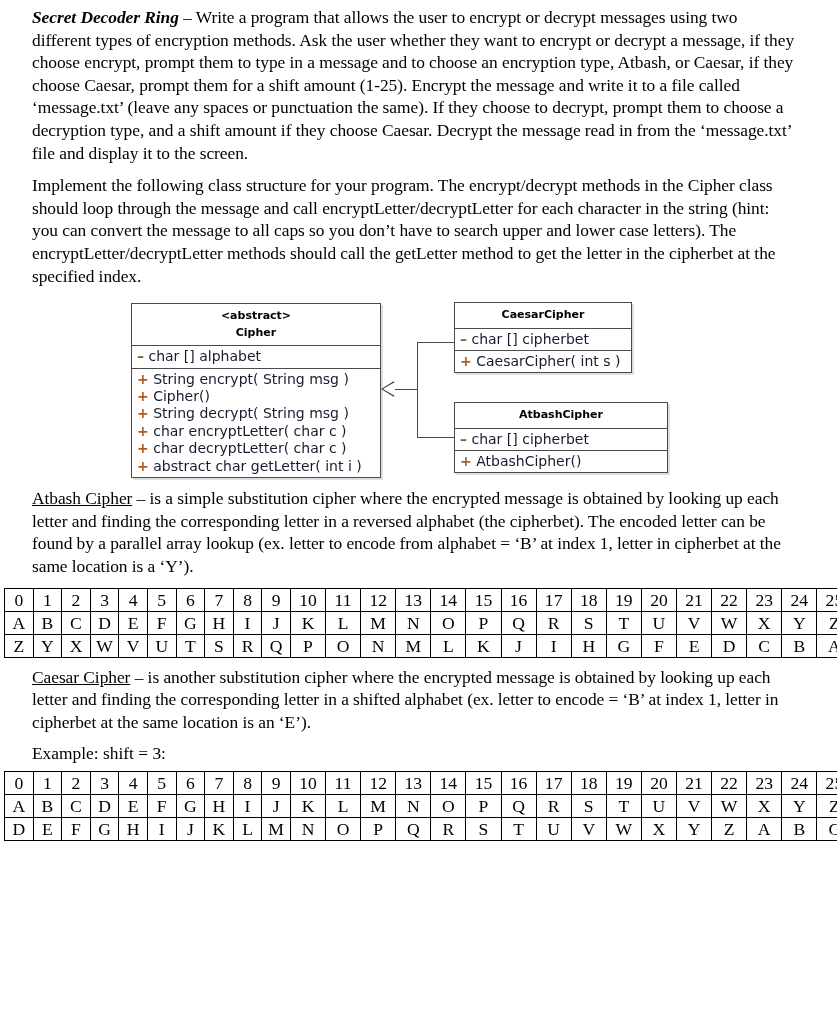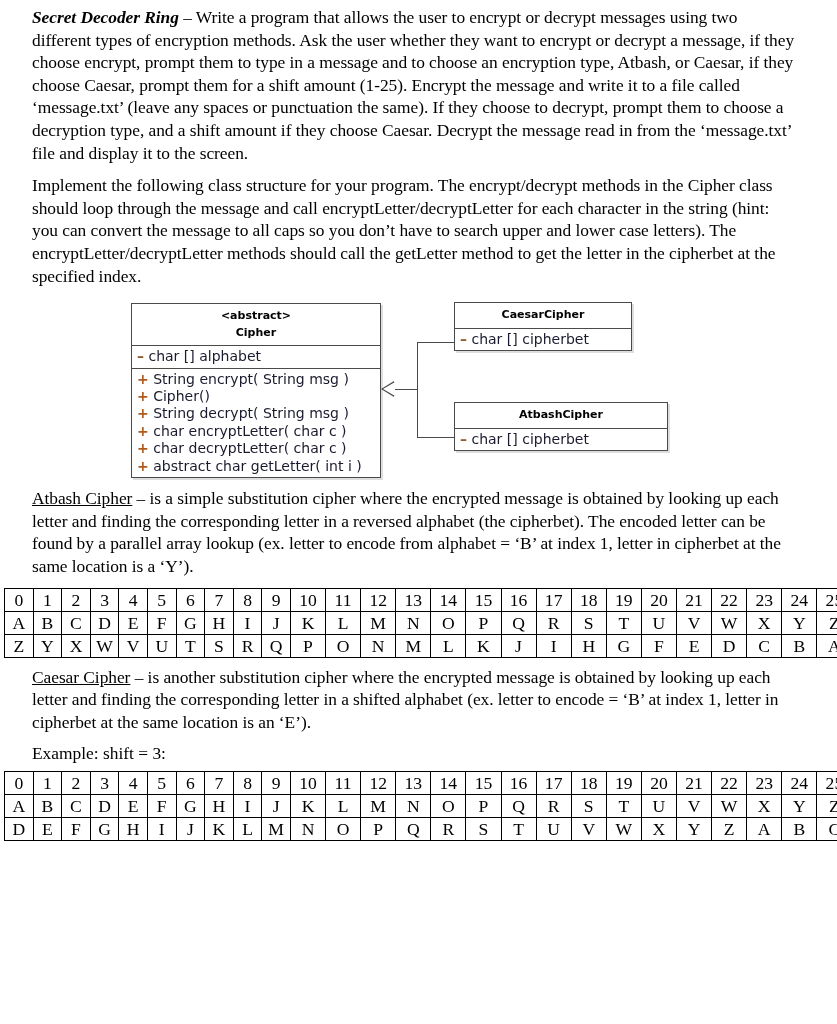--- a/index.html
+++ b/index.html
@@ -174,26 +174,32 @@
         <div class="uml-row"><span class="vis plus">+</span> <span class="mname">char decryptLetter( char c )</span></div>
         <div class="uml-row"><span class="vis plus">+</span> <span class="mname">abstract char getLetter( int i )</span></div>
       </div>
     </div>
 
     <div class="uml-box" id="caesar-box">
       <div class="uml-title">CaesarCipher</div>
       <div class="uml-section">
         <div class="uml-row"><span class="vis minus">–</span> <span class="mname">char [] cipherbet</span></div>
       </div>
+      <div class="uml-section">
+        <div class="uml-row"><span class="vis plus">+</span> <span class="mname">CaesarCipher( int s )</span></div>
+      </div>
     </div>
 
     <div class="uml-box" id="atbash-box">
       <div class="uml-title">AtbashCipher</div>
       <div class="uml-section">
         <div class="uml-row"><span class="vis minus">–</span> <span class="mname">char [] cipherbet</span></div>
+      </div>
+      <div class="uml-section">
+        <div class="uml-row"><span class="vis plus">+</span> <span class="mname">AtbashCipher()</span></div>
       </div>
     </div>
 
   </div>
 
   <p class="para"><span class="uline">Atbash Cipher</span><span> – is a simple substitution cipher where the encrypted message is obtained by looking up each letter and finding the corresponding letter in a reversed alphabet (the cipherbet).  The encoded letter can be found by a parallel array lookup (ex. letter to encode from alphabet = ‘B’ at index 1, letter in cipherbet at the same location is a ‘Y’).</span></p>
 
   <table class="cipher-table" id="atbash-table">
     <colgroup>
       <col class="narrow">

